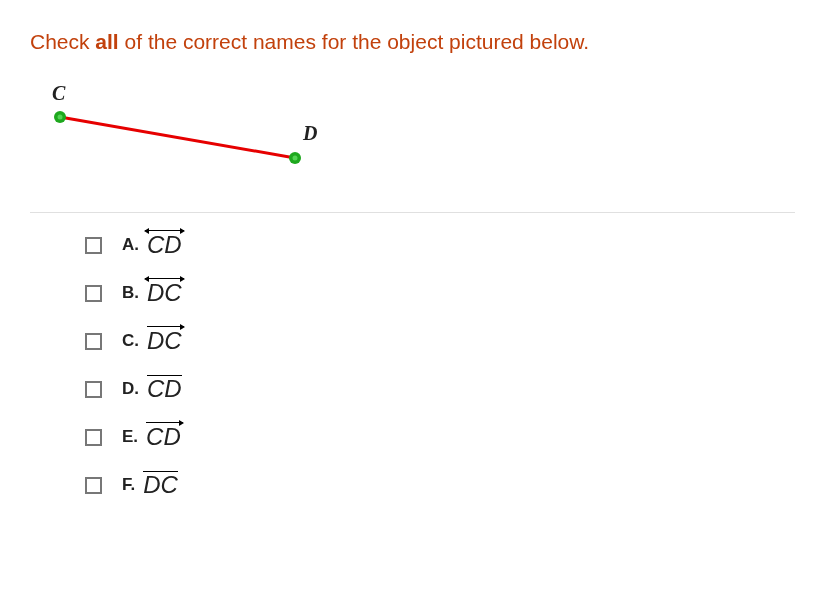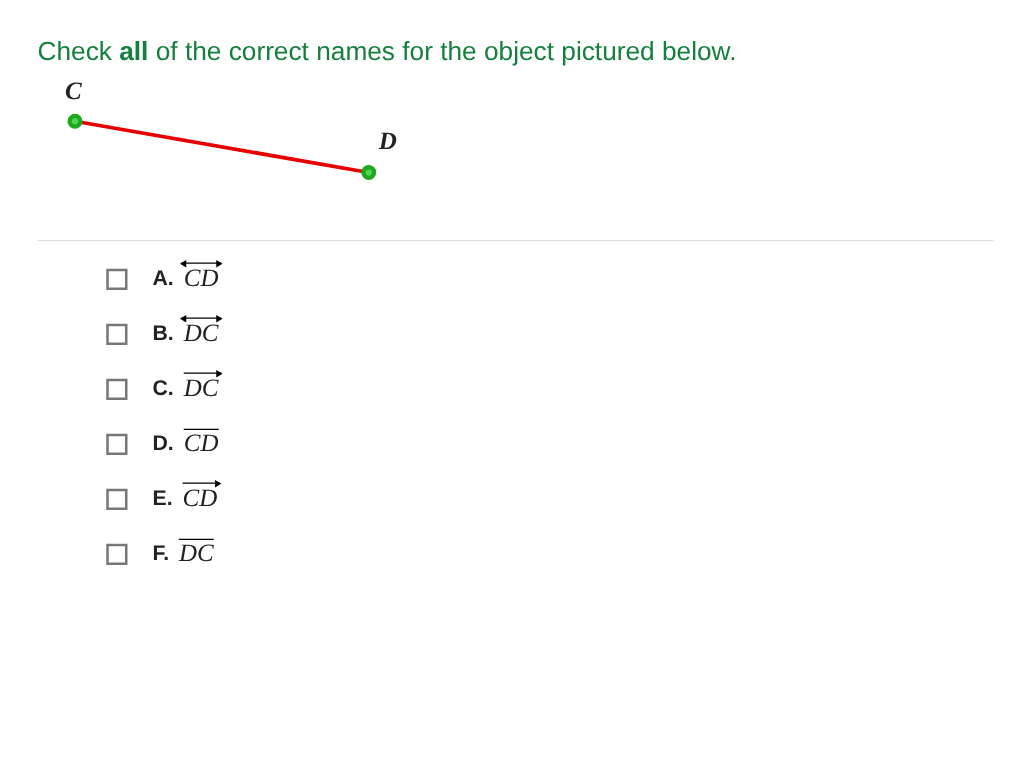--- a/index.html
+++ b/index.html
@@ -9,22 +9,22 @@
     }
     body {
       font-family: Arial, Helvetica, sans-serif;
       padding: 30px;
       width: 825px;
       background: #fff;
       color: #222;
     }
     .question-text {
       font-size: 21px;
-      margin-bottom: 8px;
-      color: #15803d;
+      margin-bottom: 28px;
+      color: #c2410c;
     }
     .question-text .bold {
       font-weight: bold;
     }
     .figure-area {
       position: relative;
       width: 100%;
       height: 120px;
       margin-bottom: 10px;
     }
@@ -71,23 +71,23 @@
       margin-right: 20px;
       flex-shrink: 0;
     }
     .option-letter {
       font-weight: bold;
       font-size: 17px;
       margin-right: 8px;
       font-family: Arial, sans-serif;
     }
     .math {
-      font-family: Liberation Serif, serif;
+      font-family: Liberation Sans, sans-serif;
       font-style: italic;
-      font-size: 20px;
+      font-size: 24px;
       position: relative;
       display: inline-block;
       line-height: 1;
     }
     .overbar {
       position: absolute;
       left: 0;
       right: 0;
       top: -2px;
       height: 1.2px;

